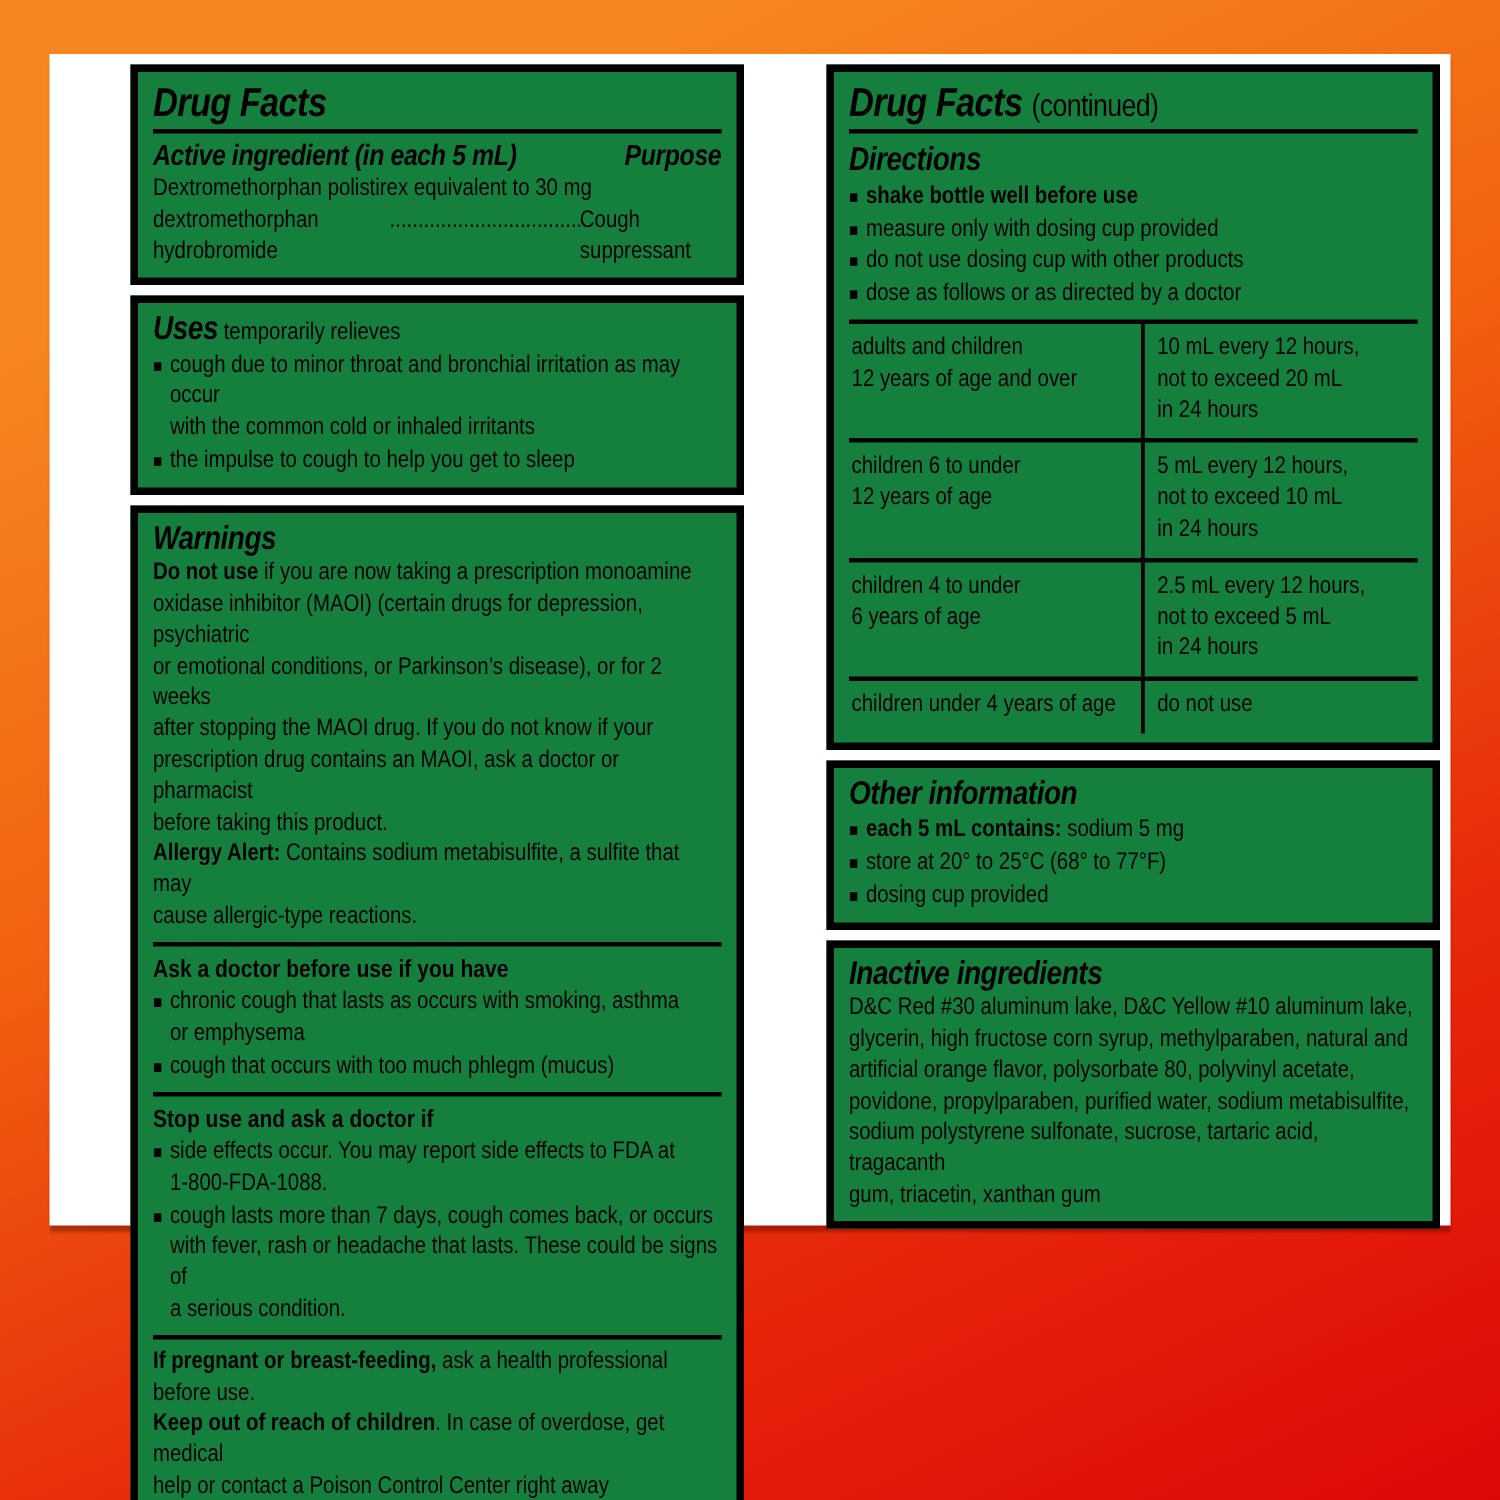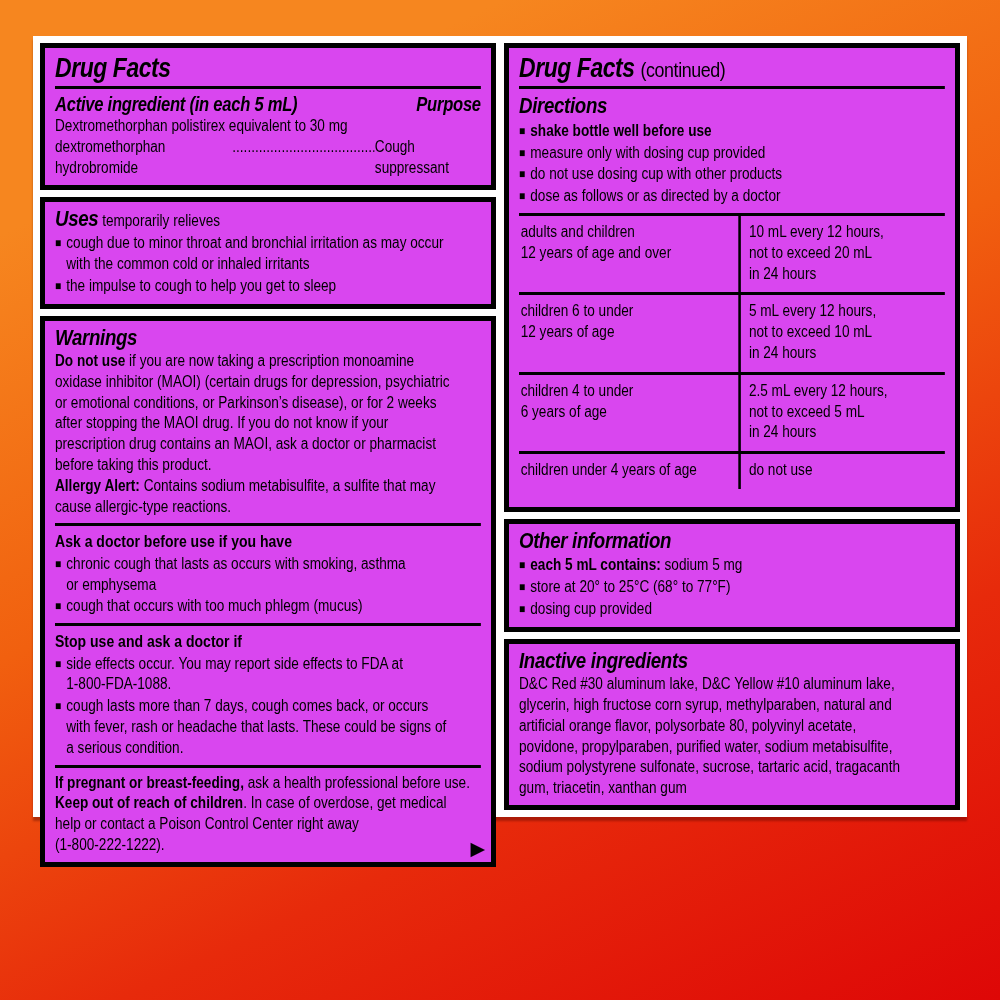--- a/index.html
+++ b/index.html
@@ -7,21 +7,21 @@
     width:1000px;height:1000px;position:relative;overflow:hidden;
     font-family:"Liberation Sans","DejaVu Sans",sans-serif;color:#000;
     background:linear-gradient(155deg,#F6861F 0%,#F6861F 16%,#F1600F 45%,#E72A0B 72%,#DE0707 100%);
   }
   .panel{
     position:absolute;left:33px;top:36px;width:934px;height:781px;
     background:#fff;box-shadow:0 4px 2px rgba(60,0,0,.35);
     display:flex;gap:8px;padding:7px;box-sizing:border-box;
   }
   .col{flex:1;display:flex;flex-direction:column;gap:7px;min-width:0;}
-  .box{border:5px solid #000;background:#d946ef;padding:4px 10px 6px 10px;box-sizing:border-box;position:relative;}
+  .box{border:5px solid #000;background:#15803d;padding:4px 10px 6px 10px;box-sizing:border-box;position:relative;margin-left:47px;}
   .grow{flex:1;}
   
   .cz{width:117.6%;transform:scaleX(0.85);transform-origin:0 0;}
   .h1{font-style:italic;font-weight:700;font-size:27px;line-height:1.2;letter-spacing:-.5px;}
   .h1sfx{font-style:normal;font-weight:400;font-size:21px;}
   .rule{border-top:3px solid #000;margin:2px 0 4px;}
   .thinrule{border-top:3px solid #000;margin:6px 0 5px;}
   .h2{font-style:italic;font-weight:700;font-size:22px;line-height:1.2;letter-spacing:-.4px;}
   .h3{font-weight:700;font-size:16.5px;line-height:1.3;}
   .ahrow{display:flex;justify-content:space-between;align-items:baseline;}

